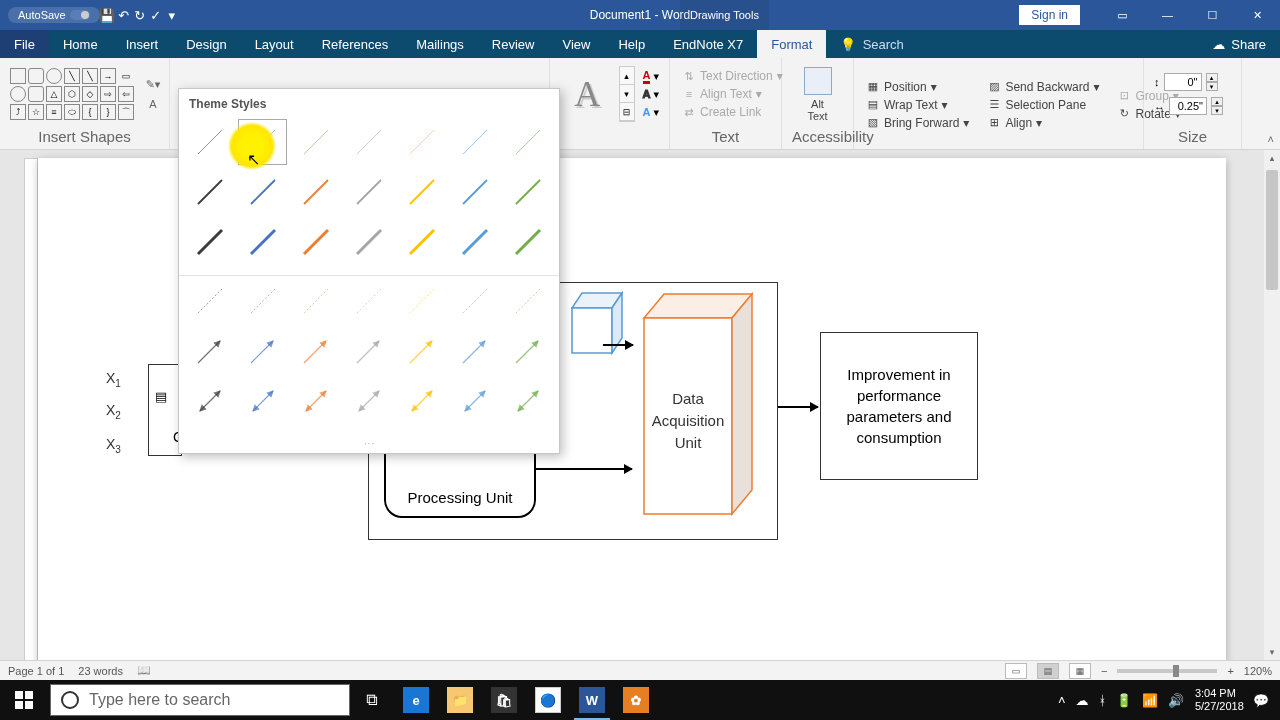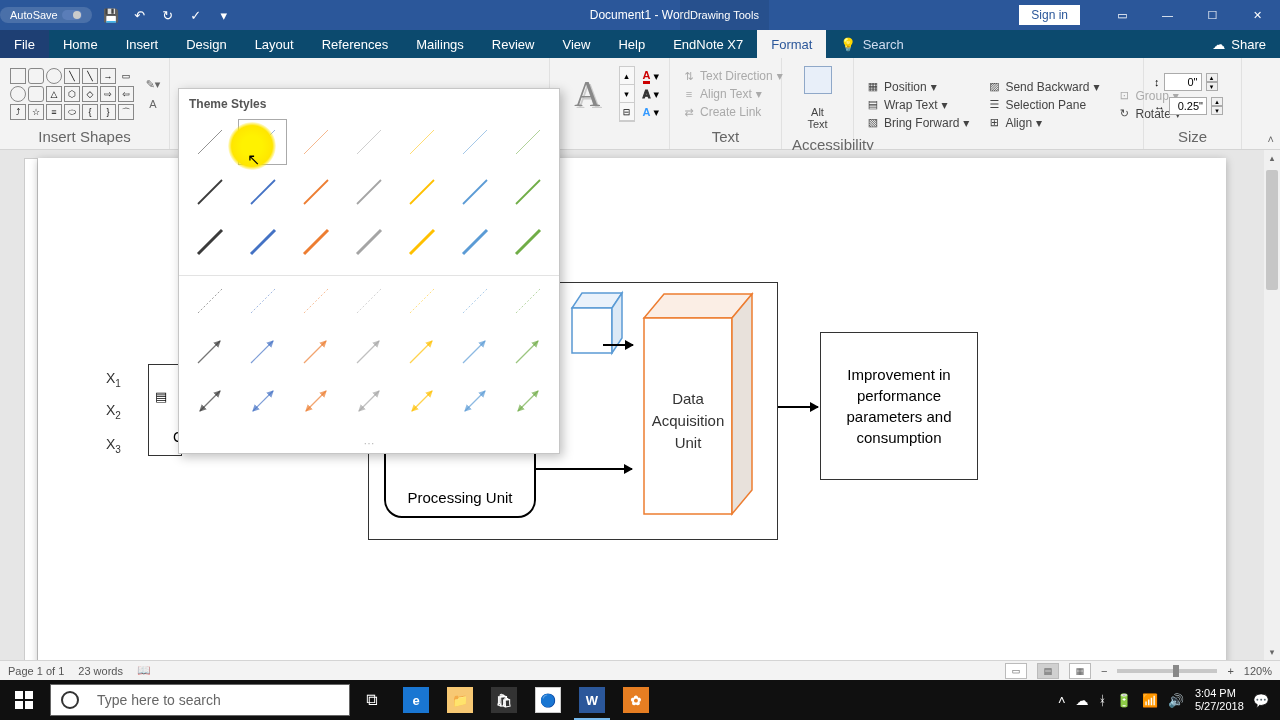--- a/index.html
+++ b/index.html
@@ -1,20 +1,20 @@
 <!DOCTYPE html>
 <html><head>
 <meta charset="utf-8">
 <style>
 * { margin: 0; padding: 0; box-sizing: border-box; font-family: "Segoe UI", sans-serif; }
 body { width: 1280px; height: 720px; overflow: hidden; background: #fff; position: relative; }
 
 
 .titlebar { height: 30px; background: #2b579a; display: flex; align-items: center; color: #fff; font-size: 12px; position: relative; }
-.titlebar-left { display: flex; align-items: flex-start; gap: 12px; }
+.titlebar-left { display: flex; align-items: flex-start; gap: 0; padding-left: 8px; }
 .autosave { background: rgba(255,255,255,0.15); padding: 2px 10px; border-radius: 10px; font-size: 11px; display: flex; align-items: center; gap: 4px; }
 .autosave .toggle { width: 20px; height: 10px; background: #5a7db8; border-radius: 5px; position: relative; }
 .autosave .toggle::after { content: ""; position: absolute; right: 1px; top: 1px; width: 8px; height: 8px; background: #ccc; border-radius: 50%; }
 .qat-icon { width: 16px; height: 16px; display: flex; align-items: center; justify-content: center; font-size: 13px; }
 .titlebar-center { position: absolute; left: 50%; transform: translateX(-50%); }
 .titlebar-tools { position: absolute; left: 680px; top: 0; height: 30px; display: flex; align-items: center; padding: 0 10px; background: rgba(0,0,0,0.08); font-size: 11px; }
 .titlebar-right { position: absolute; right: 0; display: flex; align-items: center; height: 100%; }
 .signin { background: #fff; color: #2b579a; padding: 3px 12px; font-size: 12px; margin-right: 20px; }
 .winbtn { width: 45px; height: 30px; display: flex; align-items: center; justify-content: center; font-size: 11px; }
 
@@ -46,21 +46,21 @@
 .wa-stack { display: flex; flex-direction: column; gap: 2px; margin-left: 4px; }
 .wa-btn { display: flex; align-items: center; gap: 3px; font-size: 11px; height: 16px; }
 .wa-scroll { display:flex; flex-direction:column; border:1px solid #ccc; }
 .wa-scroll span { width:14px; height:18px; font-size:9px; display:flex; align-items:center; justify-content:center; background:#f8f8f8; border-bottom:1px solid #ccc; }
 
 
 .vstack { display: flex; flex-direction: column; gap: 2px; }
 .hcmd { display: flex; align-items: center; gap: 4px; font-size: 12px; color: #444; white-space: nowrap; padding: 1px 2px; }
 .hcmd.disabled { color: #aaa; }
 .hcmd .ic { width: 14px; height: 14px; display: inline-flex; align-items: center; justify-content: center; font-size: 11px; }
-.big-btn { display: flex; flex-direction: column; align-items: center; justify-content: center; gap: 12px; font-size: 11px; color: #444; padding: 4px 6px; }
+.big-btn { display: flex; flex-direction: column; align-items: center; justify-content: center; gap: 3px; font-size: 11px; color: #444; padding: 4px 6px; }
 .big-btn .bic { width: 28px; height: 28px; border: 1px solid #8fa8c8; background: #e8eff9; }
 
 .size-field { display: flex; align-items: center; gap: 4px; font-size: 11px; }
 .size-field input { width: 38px; height: 18px; font-size: 11px; text-align: right; padding-right: 3px; border: 1px solid #ababab; }
 .spinner { display: flex; flex-direction: column; }
 .spinner span { width: 12px; height: 9px; border: 1px solid #ababab; font-size: 7px; display: flex; align-items: center; justify-content: center; background: #f0f0f0; }
 
 .ribbon-collapse { position: absolute; right: 6px; bottom: 4px; font-size: 11px; color: #666; }
 
 
@@ -103,21 +103,21 @@
 .view-btn { width: 22px; height: 16px; border: 1px solid #bbb; font-size: 9px; display: flex; align-items: center; justify-content: center; background:#fff; }
 .view-btn.act { background: #d0d0d0; }
 .zoom-track { width: 100px; height: 4px; background: #c8c8c8; position: relative; }
 .zoom-track .zt { position: absolute; left: 56px; top: -4px; width: 6px; height: 12px; background: #888; }
 
 
 .taskbar { position: absolute; left: 0; right: 0; bottom: 0; height: 40px; background: #101010; display: flex; align-items: center; }
 .start { width: 48px; height: 40px; display: flex; align-items: center; justify-content: center; }
 .win-logo { width: 18px; height: 18px; display: grid; grid-template-columns: 1fr 1fr; grid-template-rows: 1fr 1fr; gap: 2px; }
 .win-logo span { background: #fff; }
-.search-box { display: flex; align-items: center; background: #fff; height: 32px; width: 300px; margin-left: 2px; padding: 0 10px; gap: 18px; font-size: 14px; color: #666; border:1px solid #666; }
+.search-box { display: flex; align-items: center; background: #fff; height: 32px; width: 300px; margin-left: 2px; padding: 0 10px; gap: 10px; font-size: 16px; color: #666; border:1px solid #666; }
 .cortana-ring { width: 18px; height: 18px; border: 2px solid #333; border-radius: 50%; }
 .tb-icon { width: 44px; height: 40px; display: flex; align-items: center; justify-content: center; color: #fff; font-size: 16px; }
 .tb-app { width: 44px; height: 40px; display: flex; align-items: center; justify-content: center; position: relative; }
 .tb-app .sq { width: 26px; height: 26px; display:flex; align-items:center; justify-content:center; font-size:13px; font-weight:bold; color:#fff; }
 .tb-app.active::after { content: ""; position: absolute; bottom: 0; left: 4px; right: 4px; height: 2px; background: #76b9ed; }
 .tray { margin-left: auto; display: flex; align-items: center; gap: 10px; padding-right: 10px; color: #fff; font-size: 12px; }
 .tray .clock { text-align: left; line-height: 1.15; font-size: 11px; }
 .tray .ic { font-size: 13px; }
 
 </style>

